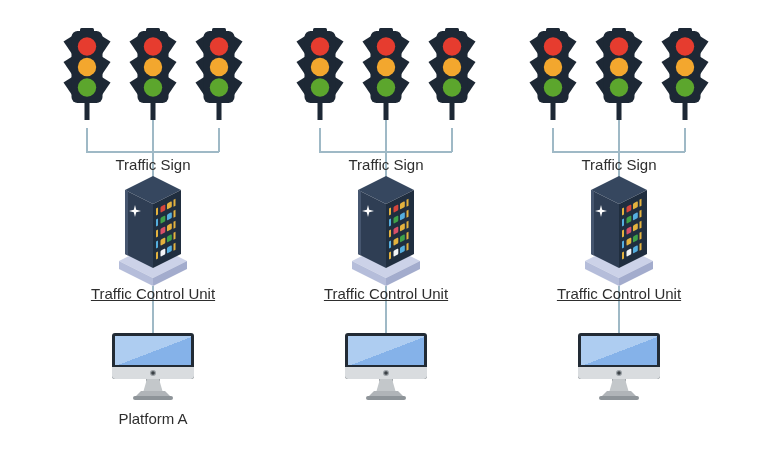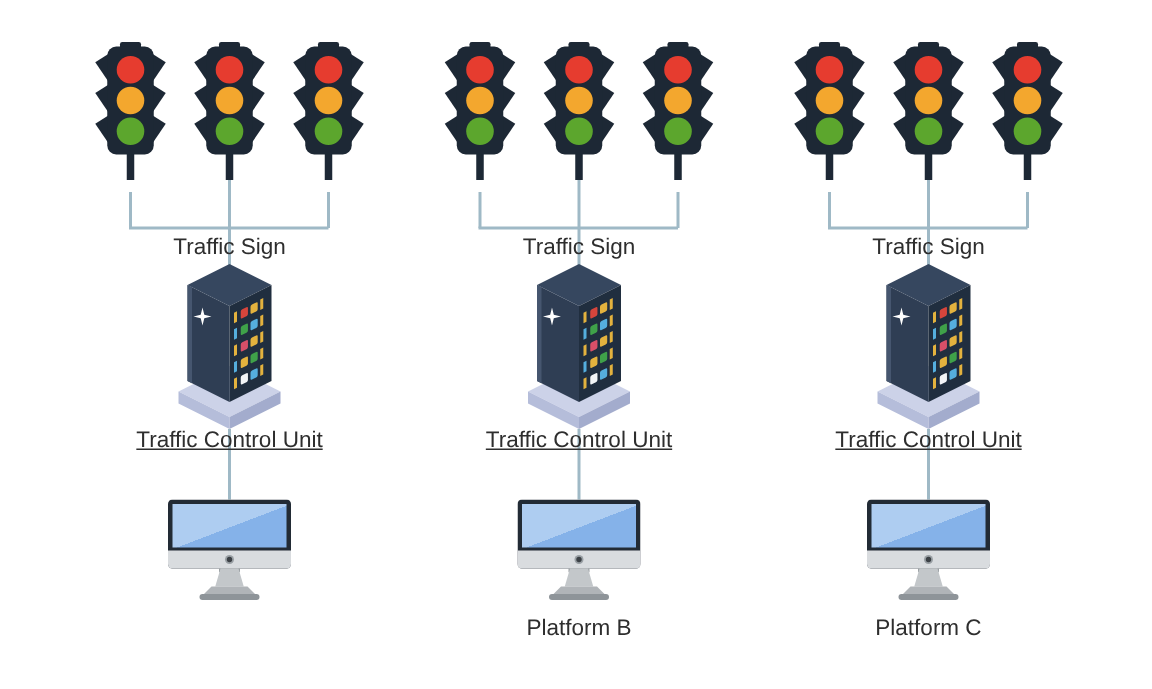--- a/index.html
+++ b/index.html
@@ -136,20 +136,21 @@
 
     <svg class="server">
         <use href="#sym-server" xlink:href="#sym-server"></use>
       </svg>
     <svg class="monitor">
         <use href="#sym-monitor" xlink:href="#sym-monitor"></use>
       </svg>
 
     <div class="label label-sign">Traffic Sign</div>
     <div class="label label-unit">Traffic Control Unit</div>
+    <div class="label label-platform">Platform A</div>
   </div>
 
   <div class="group">
     <div class="lights">
       <svg class="light">
           <use href="#sym-traffic-light" xlink:href="#sym-traffic-light"></use>
         </svg>
       <svg class="light">
           <use href="#sym-traffic-light" xlink:href="#sym-traffic-light"></use>
         </svg>
@@ -166,21 +167,20 @@
 
     <svg class="server">
         <use href="#sym-server" xlink:href="#sym-server"></use>
       </svg>
     <svg class="monitor">
         <use href="#sym-monitor" xlink:href="#sym-monitor"></use>
       </svg>
 
     <div class="label label-sign">Traffic Sign</div>
     <div class="label label-unit">Traffic Control Unit</div>
-    <div class="label label-platform">Platform B</div>
   </div>
 
   <div class="group">
     <div class="lights">
       <svg class="light">
           <use href="#sym-traffic-light" xlink:href="#sym-traffic-light"></use>
         </svg>
       <svg class="light">
           <use href="#sym-traffic-light" xlink:href="#sym-traffic-light"></use>
         </svg>
@@ -197,15 +197,14 @@
 
     <svg class="server">
         <use href="#sym-server" xlink:href="#sym-server"></use>
       </svg>
     <svg class="monitor">
         <use href="#sym-monitor" xlink:href="#sym-monitor"></use>
       </svg>
 
     <div class="label label-sign">Traffic Sign</div>
     <div class="label label-unit">Traffic Control Unit</div>
-    <div class="label label-platform">Platform C</div>
   </div>
 </div>
 
 </body></html>

